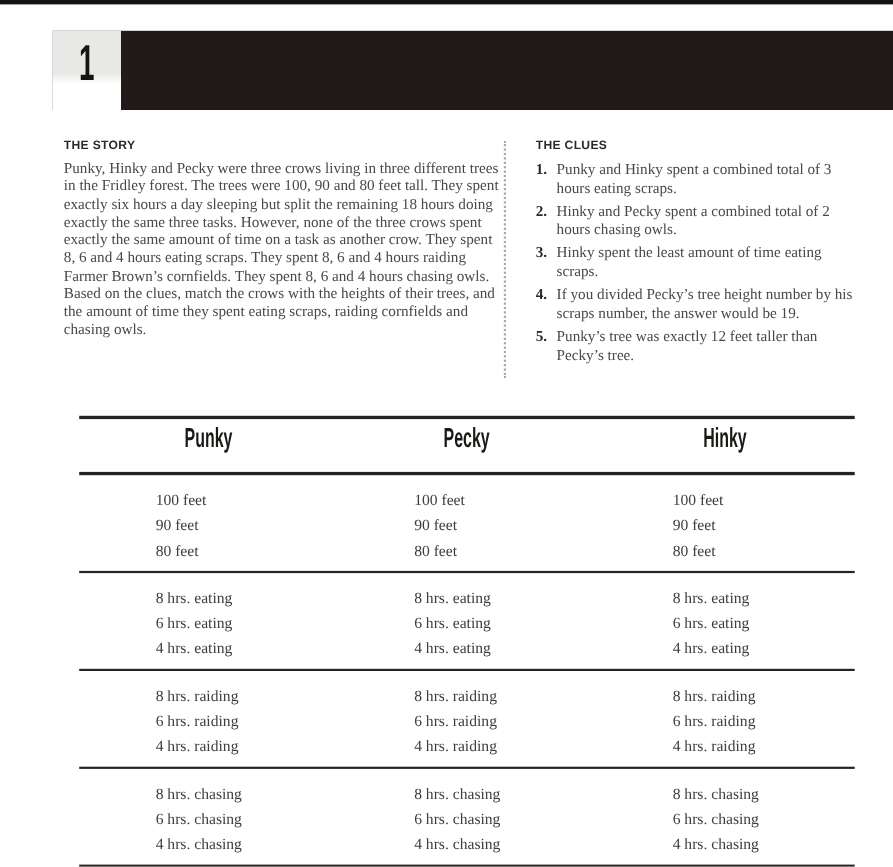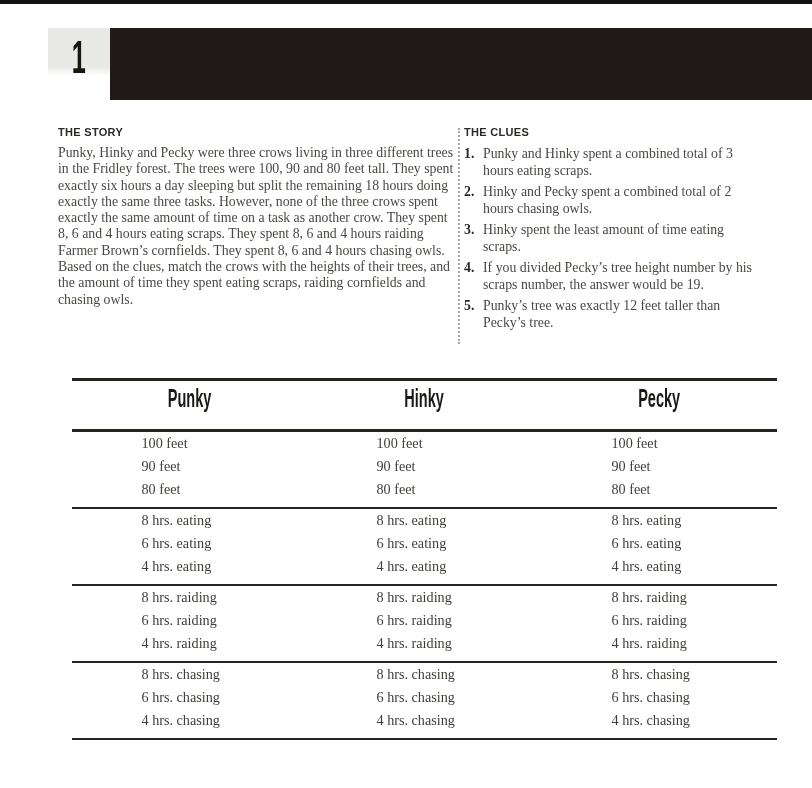--- a/index.html
+++ b/index.html
@@ -51,21 +51,21 @@
     margin:0 0 7px 0;font-family:"Liberation Sans", sans-serif;font-weight:bold;
     font-size:11px;letter-spacing:.3px;color:var(--heading-text);
   }
   .story{width:398px;}
   .story p{
     margin:0;font-size:13.8px;line-height:16.3px;color:var(--body-text);font-family:Liberation Serif, serif;
   }
   .v-divider{
     border-left:2px dotted var(--divider);height:216px;margin-left:2px;margin-top:2px;
   }
-  .clues{margin-left:4px;width:300px;}
+  .clues{margin-left:27px;width:300px;}
   .clues ol{list-style:none;margin:0;padding:0;}
   .clues li{
     display:flex;margin-bottom:4px;font-size:13.8px;line-height:17px;color:var(--body-text);
   }
   .clues .num{width:19px;flex:0 0 19px;font-weight:bold;color:var(--heading-text);}
   .clues .txt{flex:1;}
   
   .puzzle-table{
     position:absolute;left:72px;top:378px;width:705px;
     color:var(--cell-text);
@@ -73,21 +73,21 @@
   .trow{display:grid;grid-template-columns:1fr 1fr 1fr;}
   .thead{
     border-top:3px solid var(--rule);
     border-bottom:3px solid var(--rule);
     padding:3px 0 17px;
   }
   .th{
     text-align:center;font-family:"Liberation Sans", sans-serif;font-weight:bold;
     font-size:25px;line-height:28px;color:#1b1916;white-space:nowrap;
   }
-  .tgroup{border-bottom:2px solid var(--rule);padding:0 0 6px;}
+  .tgroup{border-bottom:2px solid var(--rule);padding:12px 0 6px;}
   .td{text-align:center;font-size:14.2px;line-height:23px;}
   .td .cb{display:inline-block;width:96px;text-align:left;}
 </style>
 </head>
 <body>
 
 <div class="top-strip"></div>
 
 <header class="banner">
   <div class="num-box">
@@ -124,22 +124,22 @@
         <span class="num">5.</span>
         <span class="txt">Punky’s tree was exactly 12 feet taller than Pecky’s tree.</span>
       </li>
     </ol>
   </div>
 </section>
 
 <section class="puzzle-table">
   <div class="trow thead">
     <div class="th"><span class="cond-c">Punky</span></div>
+    <div class="th"><span class="cond-c">Pecky</span></div>
     <div class="th"><span class="cond-c">Hinky</span></div>
-    <div class="th"><span class="cond-c">Pecky</span></div>
   </div>
 
   <div class="tgroup">
     <div class="trow">
       <div class="td"><span class="cb">100 feet</span></div>
       <div class="td"><span class="cb">100 feet</span></div>
       <div class="td"><span class="cb">100 feet</span></div>
     </div>
     <div class="trow">
       <div class="td"><span class="cb">90 feet</span></div>

